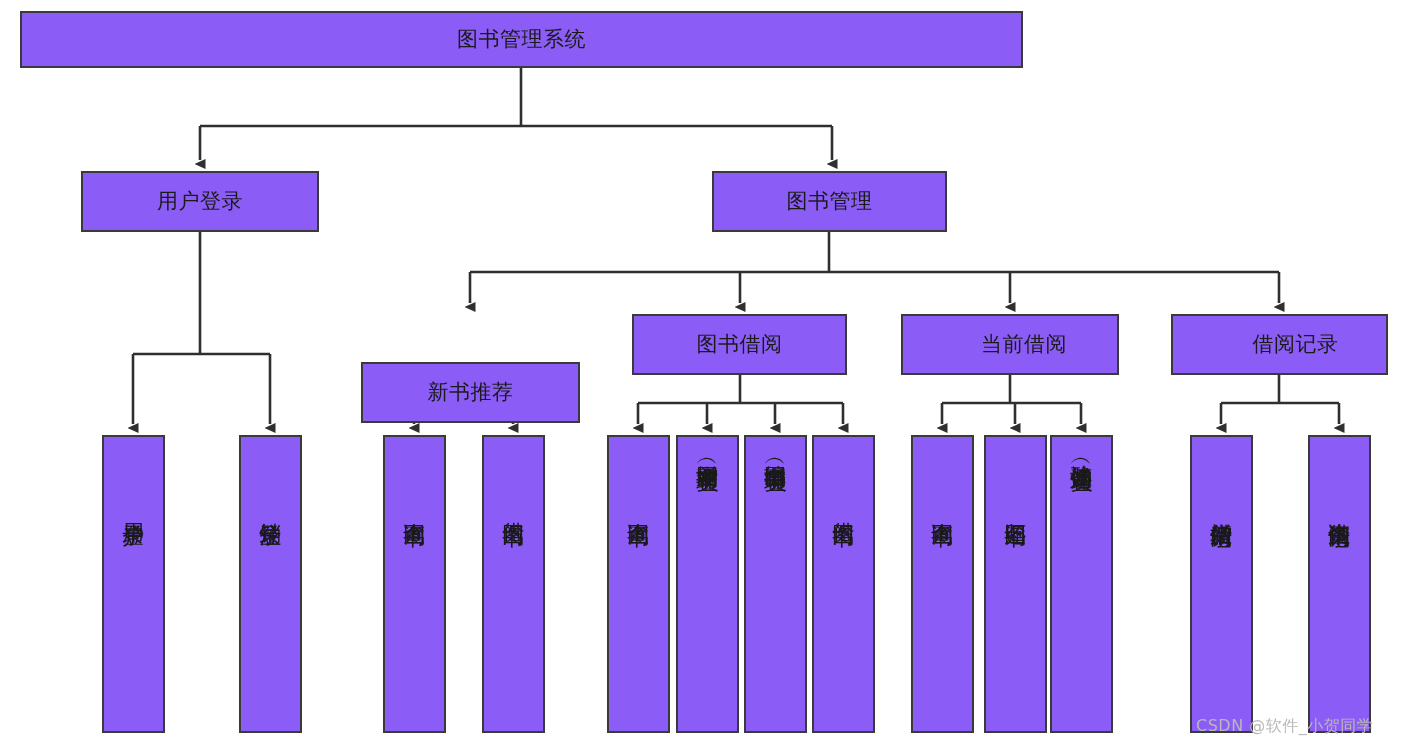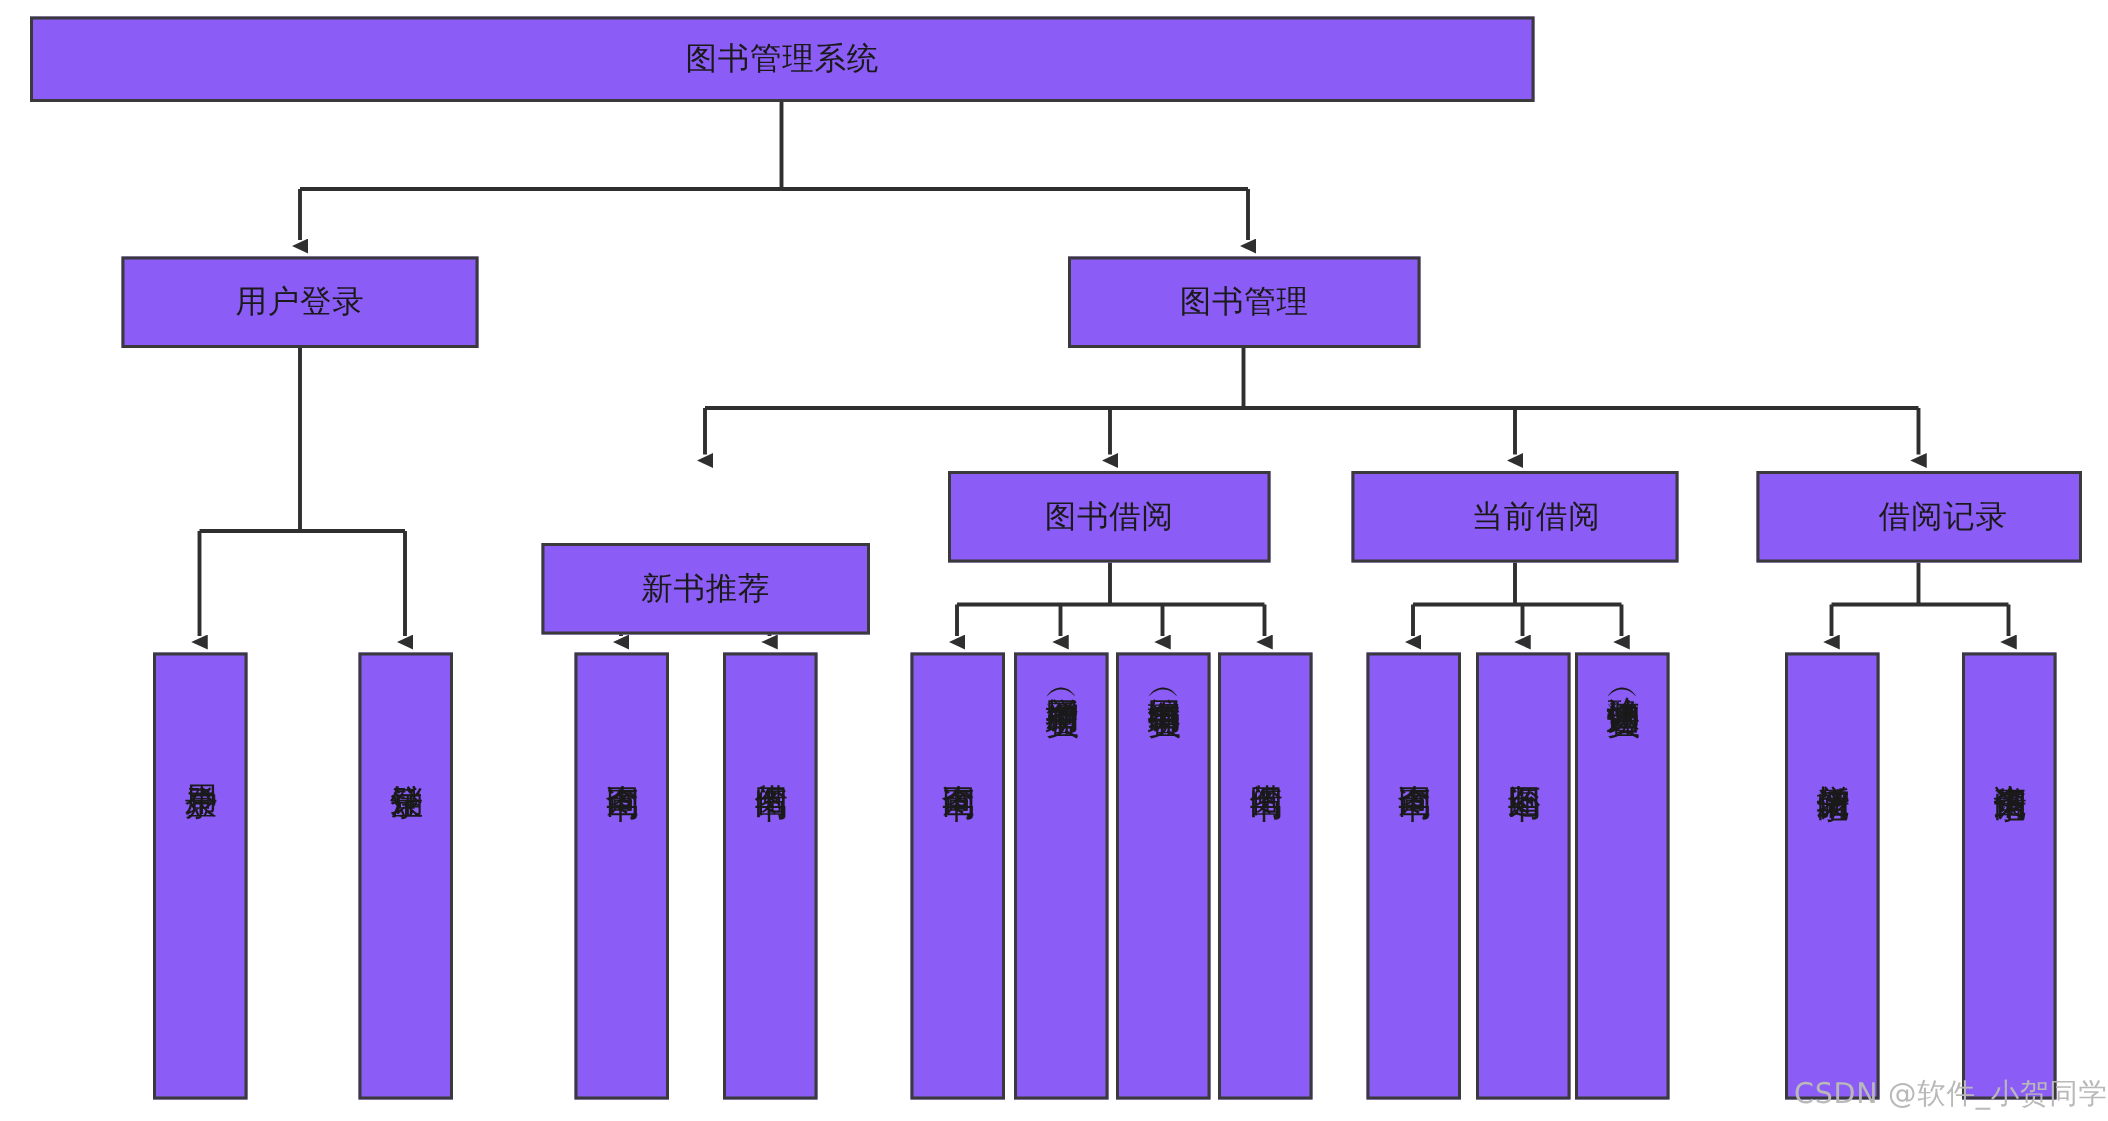--- a/index.html
+++ b/index.html
@@ -64,21 +64,21 @@
   }
   .node.vertical.mid .node-label {
     padding-top: 62px;
   }
   .node.vertical.tall .node-label {
     padding-top: 4px;
   }
   .watermark {
     position: absolute;
     color: #b9b9b9;
-    font-size: 19px;
+    font-size: 16px;
     letter-spacing: 0.5px;
     white-space: nowrap;
     user-select: none;
   }
 </style>
 </head>
 <body>
 
 <div id="canvas">
 

